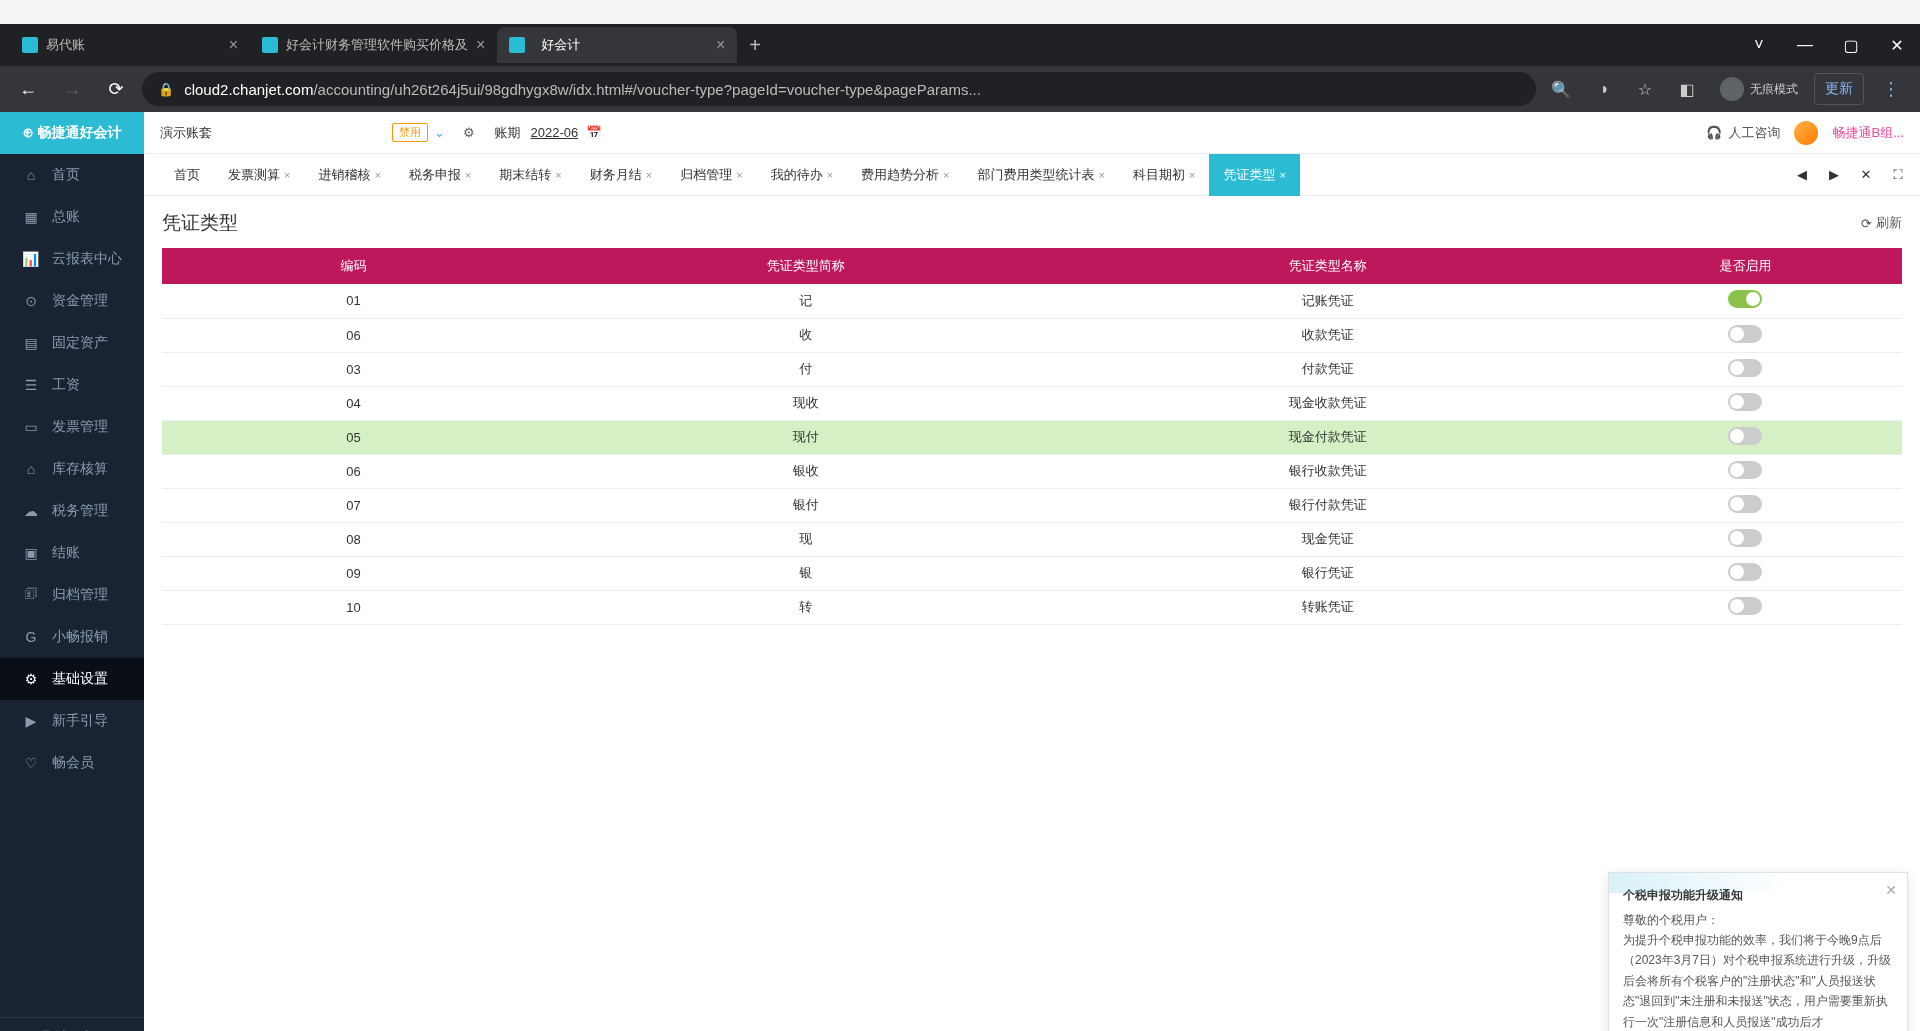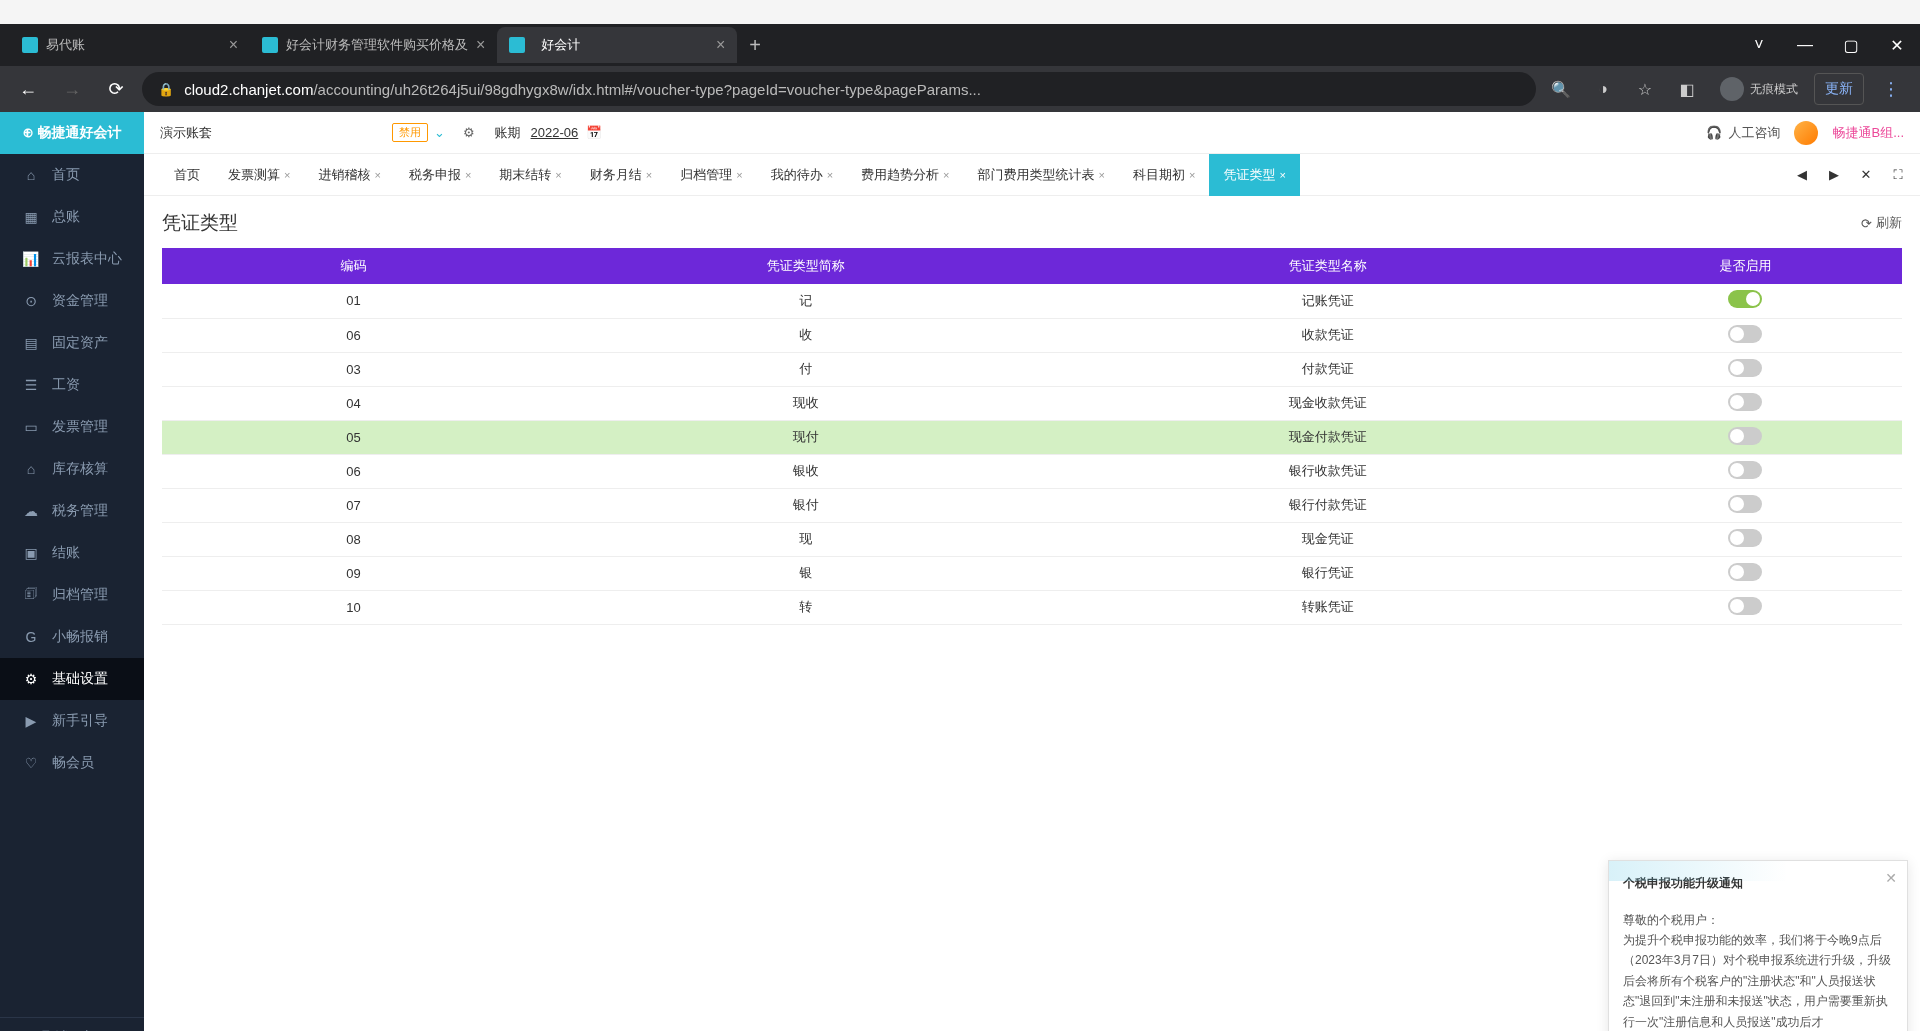--- a/index.html
+++ b/index.html
@@ -59,36 +59,36 @@
 .page-tab.active .x { color: #fff; }
 .tab-nav { margin-left: auto; display: flex; align-items: center; gap: 4px; padding-right: 8px; }
 .tab-nav-btn { width: 28px; height: 28px; display: flex; align-items: center; justify-content: center; cursor: pointer; color: #333; }
 
 .content { flex: 1; padding: 14px 18px; position: relative; overflow: hidden; }
 .page-title-row { display: flex; align-items: center; margin-bottom: 12px; }
 .page-title { font-size: 19px; color: #333; }
 .refresh { margin-left: auto; display: flex; align-items: center; gap: 4px; color: #555; font-size: 13px; cursor: pointer; }
 
 .data-table { width: 100%; border-collapse: collapse; font-size: 13px; }
-.data-table th { background: #6d28d9; color: #fff; height: 36px; font-weight: normal; text-align: center; }
+.data-table th { background: #be185d; color: #fff; height: 36px; font-weight: normal; text-align: center; }
 .data-table td { height: 34px; text-align: center; color: #333; border-bottom: 1px solid #eee; }
 .data-table tr.highlight td { background: #d4f0c4; }
 .col-code { width: 22%; }
 .col-short { width: 30%; }
 .col-name { width: 30%; }
 .col-toggle { width: 18%; }
 
 .toggle { display: inline-block; width: 34px; height: 18px; background: #ccc; border-radius: 9px; position: relative; cursor: pointer; }
 .toggle::after { content: ""; position: absolute; width: 14px; height: 14px; background: #fff; border-radius: 50%; top: 2px; left: 2px; transition: left .2s; }
 .toggle.on { background: #8bc34a; }
 .toggle.on::after { left: 18px; }
 
 .notice-panel { position: absolute; bottom: 10px; right: 12px; width: 300px; background: #fff; border: 1px solid #e0e0e0; box-shadow: 0 2px 12px rgba(0,0,0,.1); padding: 12px 14px; font-size: 12px; color: #555; line-height: 1.7; }
 .notice-close { position: absolute; top: 6px; right: 10px; color: #aaa; cursor: pointer; font-size: 14px; }
-.notice-title { color: #333; font-weight: bold; margin-bottom: 16px; }
+.notice-title { color: #333; font-weight: bold; margin-bottom: 4px; }
 .notice-deco { position: absolute; top: 0; left: 0; right: 0; height: 20px; background: linear-gradient(90deg, rgba(100,200,230,.25), transparent 60%); }
 </style>
 </head>
 <body>
 
 <div class="browser-chrome">
   <div class="tab-bar">
     <div id="browser-tabs" style="display: flex;">
         <div class="tab">
           <span class="tab-icon"></span>

